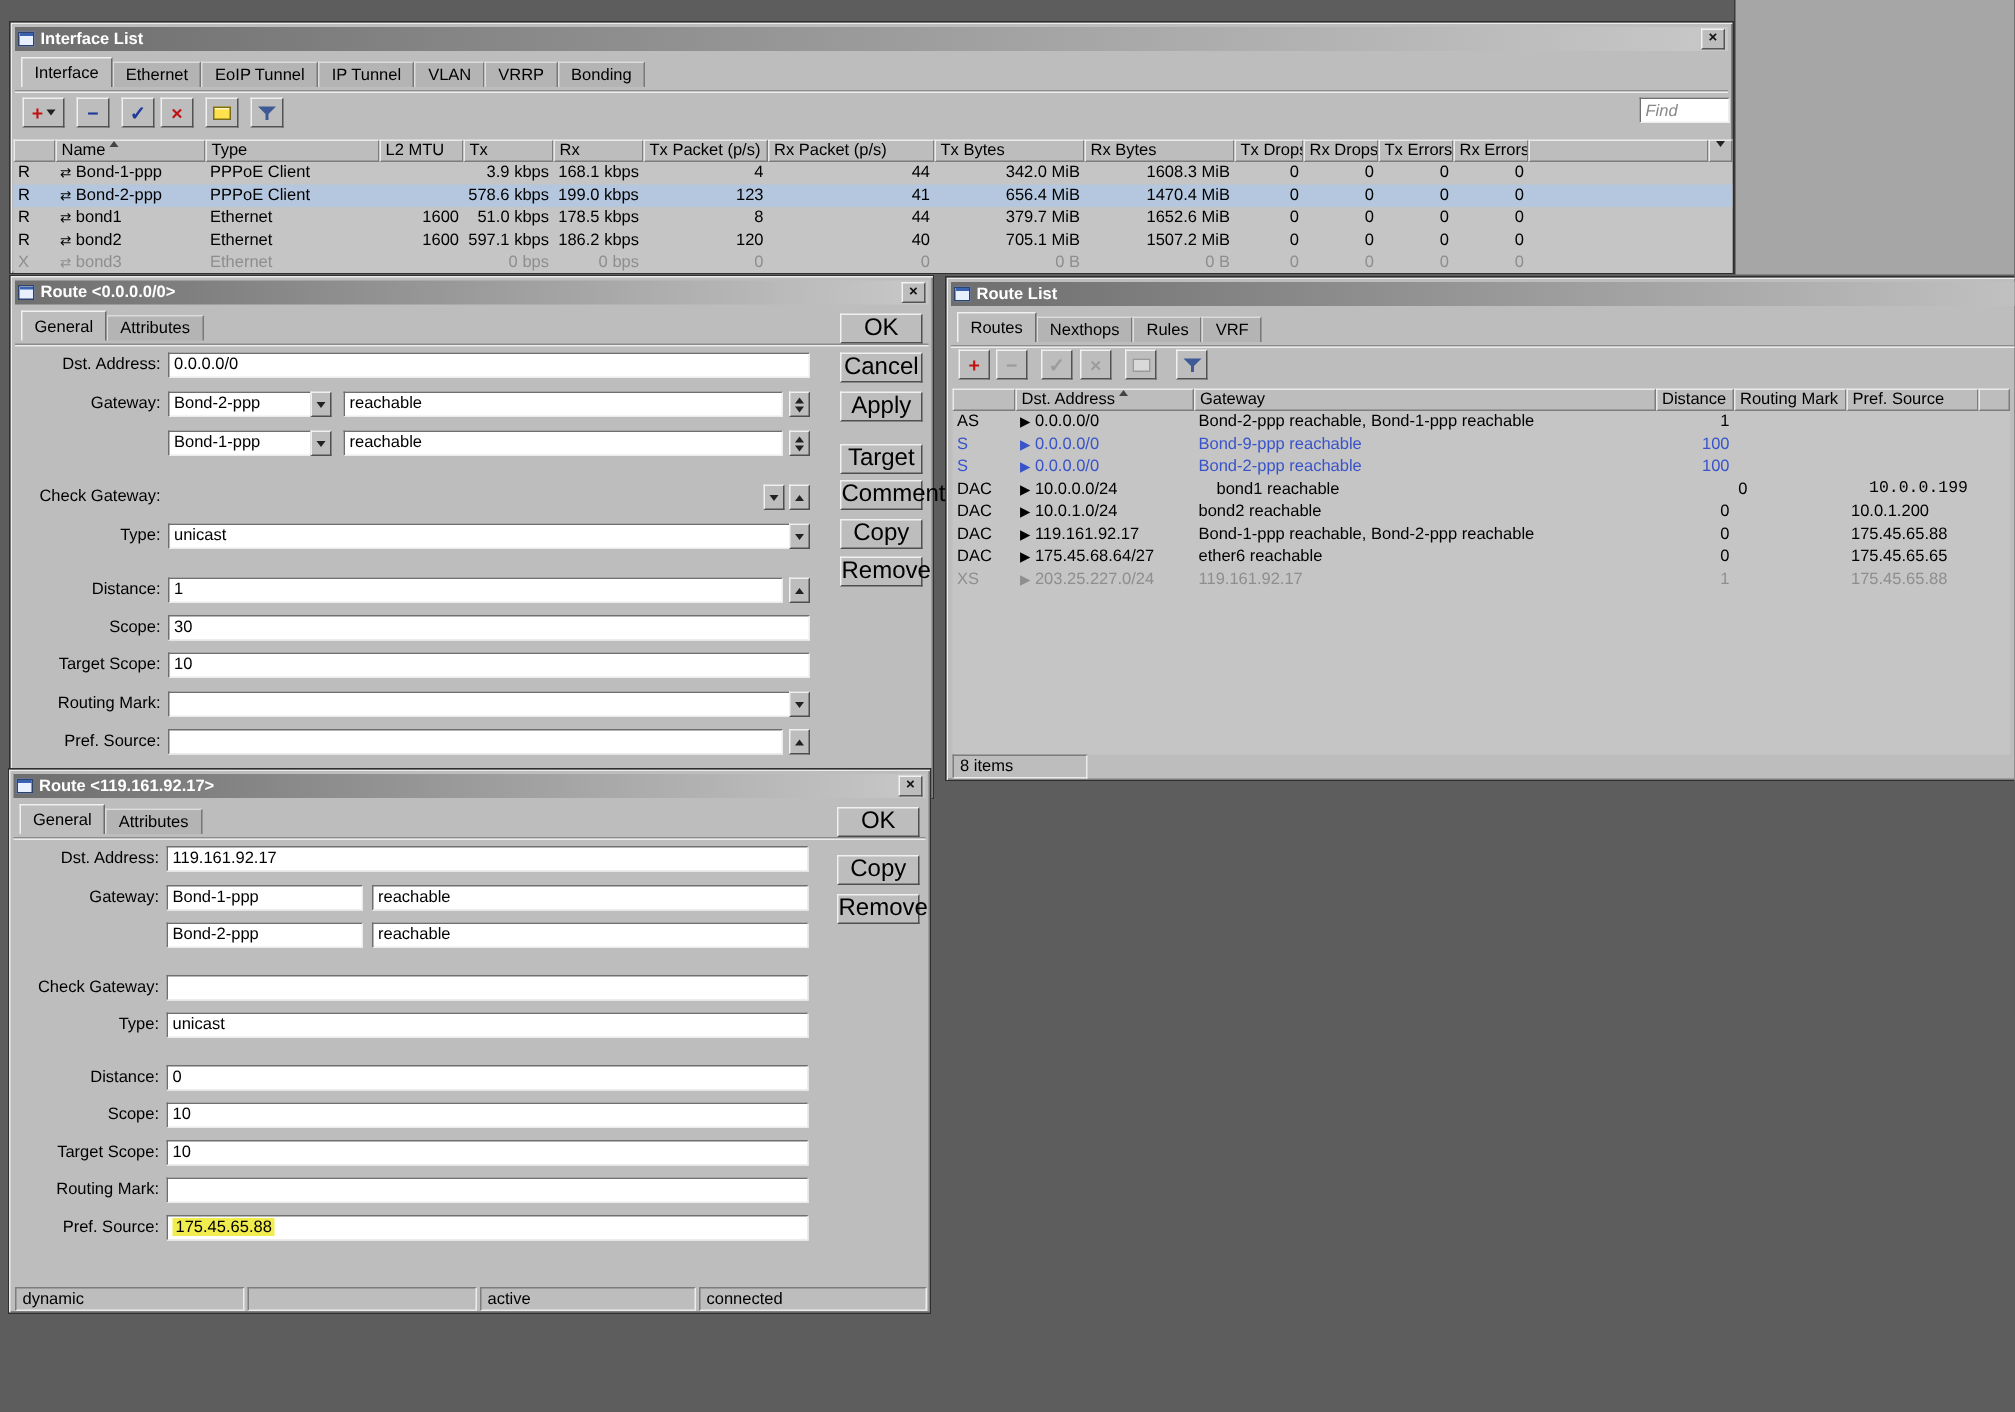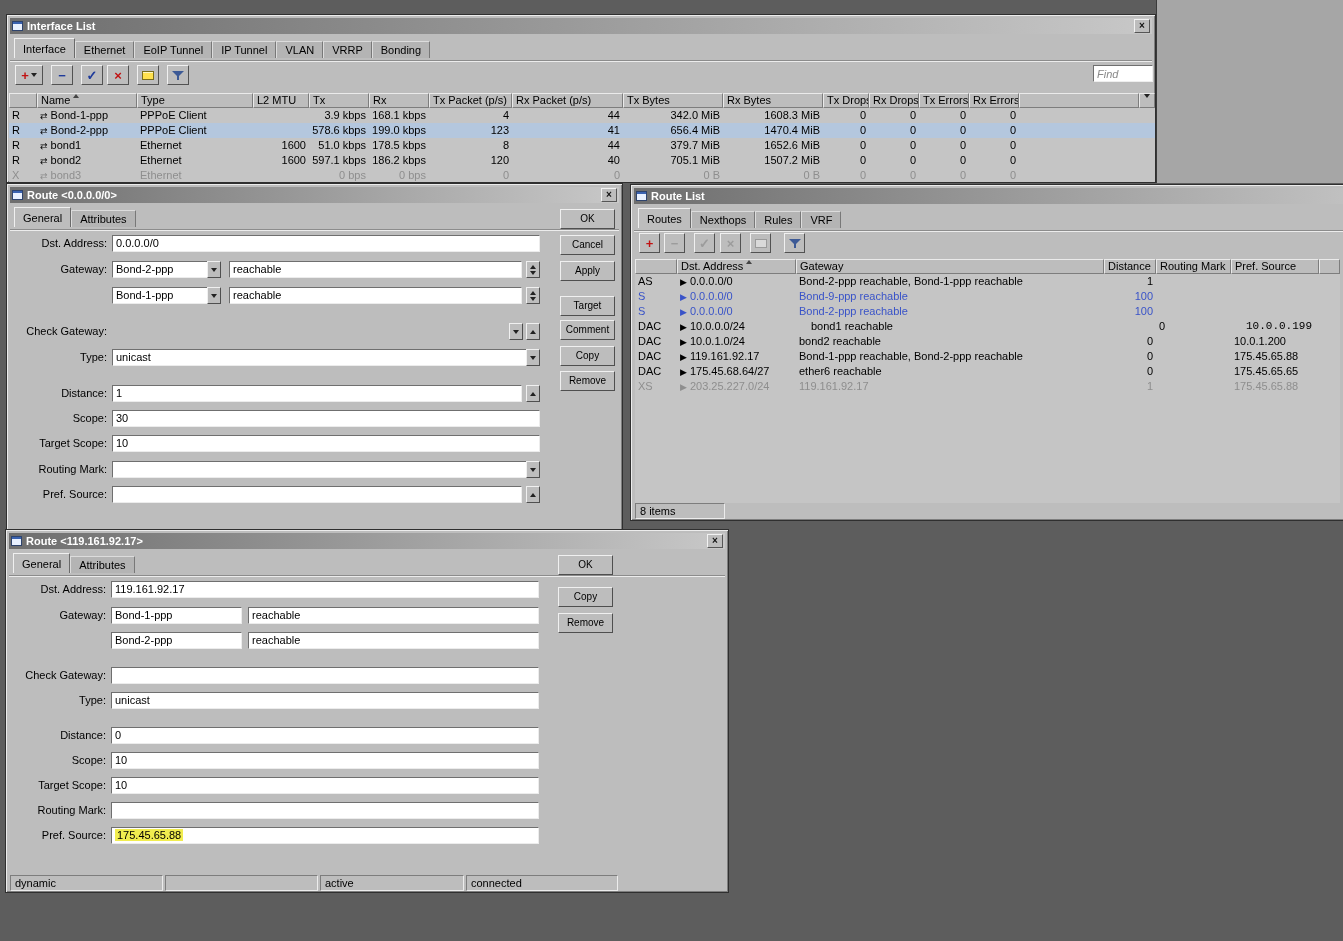--- a/index.html
+++ b/index.html
@@ -23,21 +23,21 @@
 .thead{position:absolute;display:flex}
 .hc{height:15px;font-size:11px;padding:0 3px;background:#bdbdbd;border:1px solid;border-color:#eaeaea #7d7d7d #7d7d7d #eaeaea;white-space:nowrap;overflow:hidden;display:flex;align-items:flex-start;gap:3px;flex:none}
 .rows{position:absolute;background:#c5c5c5;overflow:hidden}
 .trow{display:flex;height:15px;font-size:11px;line-height:15px;white-space:nowrap}
 .trow.sel{background:var(--selected_row,#b4c7de)}
 .trow.dis{color:var(--disabled_text,#8e8e8e)}
 .trow.blue{color:var(--blue_text,#3953c8)}
 .tc{padding:0 3px;overflow:hidden;flex:none}
 .tc.num{text-align:right}
 .gicon{font-size:9px;margin-right:3px}
-.btn{position:absolute;width:55px;height:20px;background:#bdbdbd;border:1px solid;border-color:#f0f0f0 #4f4f4f #4f4f4f #f0f0f0;font-size:10px;text-align:center;line-height:17px;color:#000}
+.btn{position:absolute;width:55px;height:20px;background:#bdbdbd;border:1px solid;border-color:#f0f0f0 #4f4f4f #4f4f4f #f0f0f0;font-size:16px;text-align:center;line-height:17px;color:#000}
 .frow{position:absolute;left:0;right:0;height:17px}
 .flabel{position:absolute;left:0;width:100px;text-align:right;font-size:11px;line-height:17px}
 .ibox{position:absolute;height:17px;background:#fff;border:1px solid;border-color:#6f6f6f #ececec #ececec #6f6f6f;font-size:11px;line-height:15px;padding:0 3px;white-space:nowrap;overflow:hidden;top:0}
 .abtn{position:absolute;height:17px;background:#bdbdbd;border:1px solid;border-color:#f0f0f0 #4f4f4f #4f4f4f #f0f0f0;display:flex;align-items:center;justify-content:center;top:0}
 .abtn.spin{flex-direction:column;gap:2px}
 .t-down{width:0;height:0;border-left:3px solid transparent;border-right:3px solid transparent;border-top:4px solid #222}
 .t-up{width:0;height:0;border-left:3px solid transparent;border-right:3px solid transparent;border-bottom:4px solid #222}
 .sorticon{width:0;height:0;border-left:3px solid transparent;border-right:3px solid transparent;border-bottom:4px solid #444;flex:none}
 .sseg{position:absolute;height:16px;border:1px solid;border-color:#7d7d7d #ececec #ececec #7d7d7d;font-size:11px;line-height:14px;padding:0 4px;overflow:hidden;white-space:nowrap}
 .hl{background:var(--highlight_yellow,#f1ed4f);padding:0 2px}
@@ -439,21 +439,21 @@
         <span class="tc" style="width: 119px;"><span class="gicon">▶</span>203.25.227.0/24</span>
         <span class="tc" style="width: 308px;">119.161.92.17</span>
         <span class="tc num" style="width: 52px;">1</span>
         <span class="tc" style="width: 75px;"></span>
         <span class="tc" style="width: 88px;">175.45.65.88</span>
       </div>
     </div>
   <div class="sseg" style="left:4px;top:318px;width:90px">8 items</div>
 </div>
 
-<div class="win" style="left:5px;top:529px;width:724px;height:364px;z-index:4">
+<div class="win" style="left:5px;top:512px;width:616px;height:364px;z-index:4">
   <div class="titlebar">
     <span class="wicon"></span>
     <span class="title">Route &lt;119.161.92.17&gt;</span>
     <span class="close">×</span>
   </div>
   <div class="tabs" id="rd2-tabs" style="left:7px;top:23px">
       <div class="tab active">General</div>
       <div class="tab">Attributes</div>
     </div>
   <div class="groove" style="top:45px"></div>

